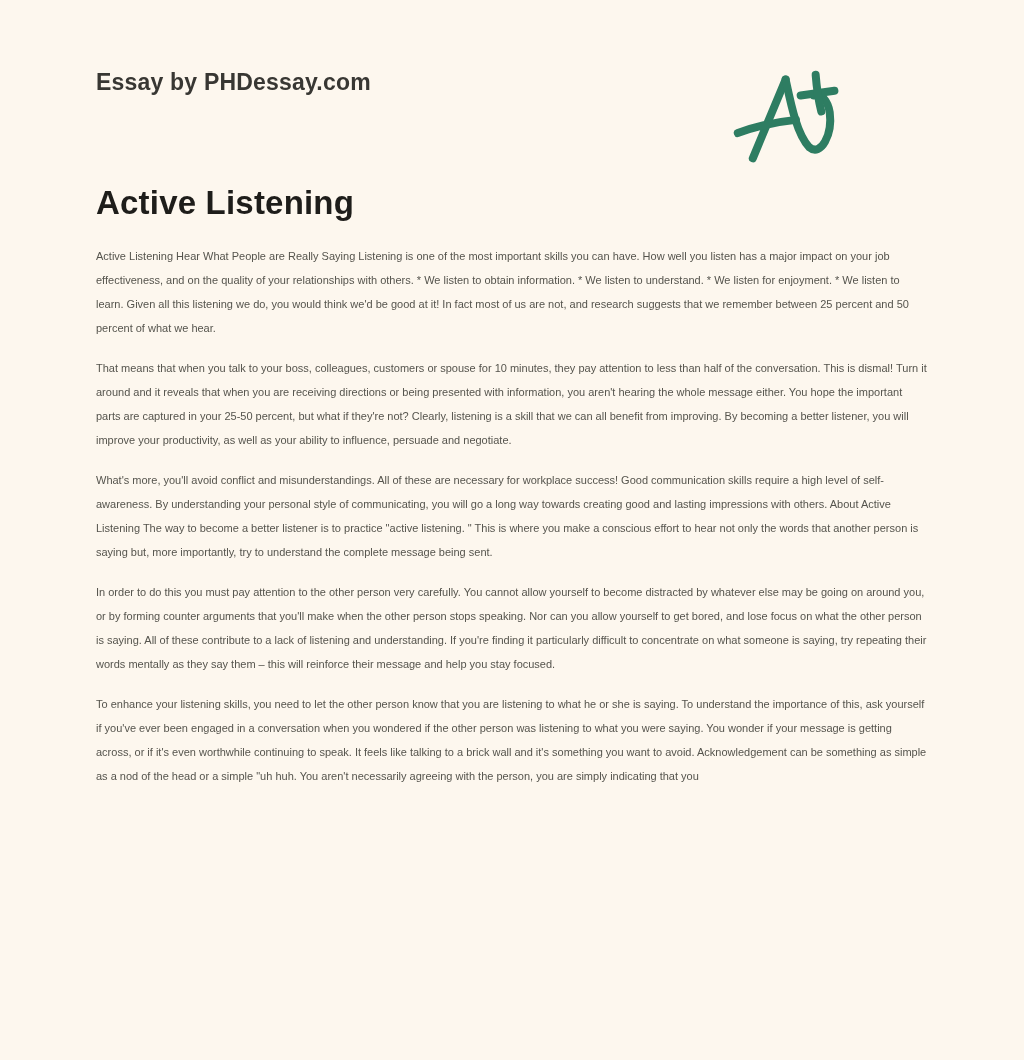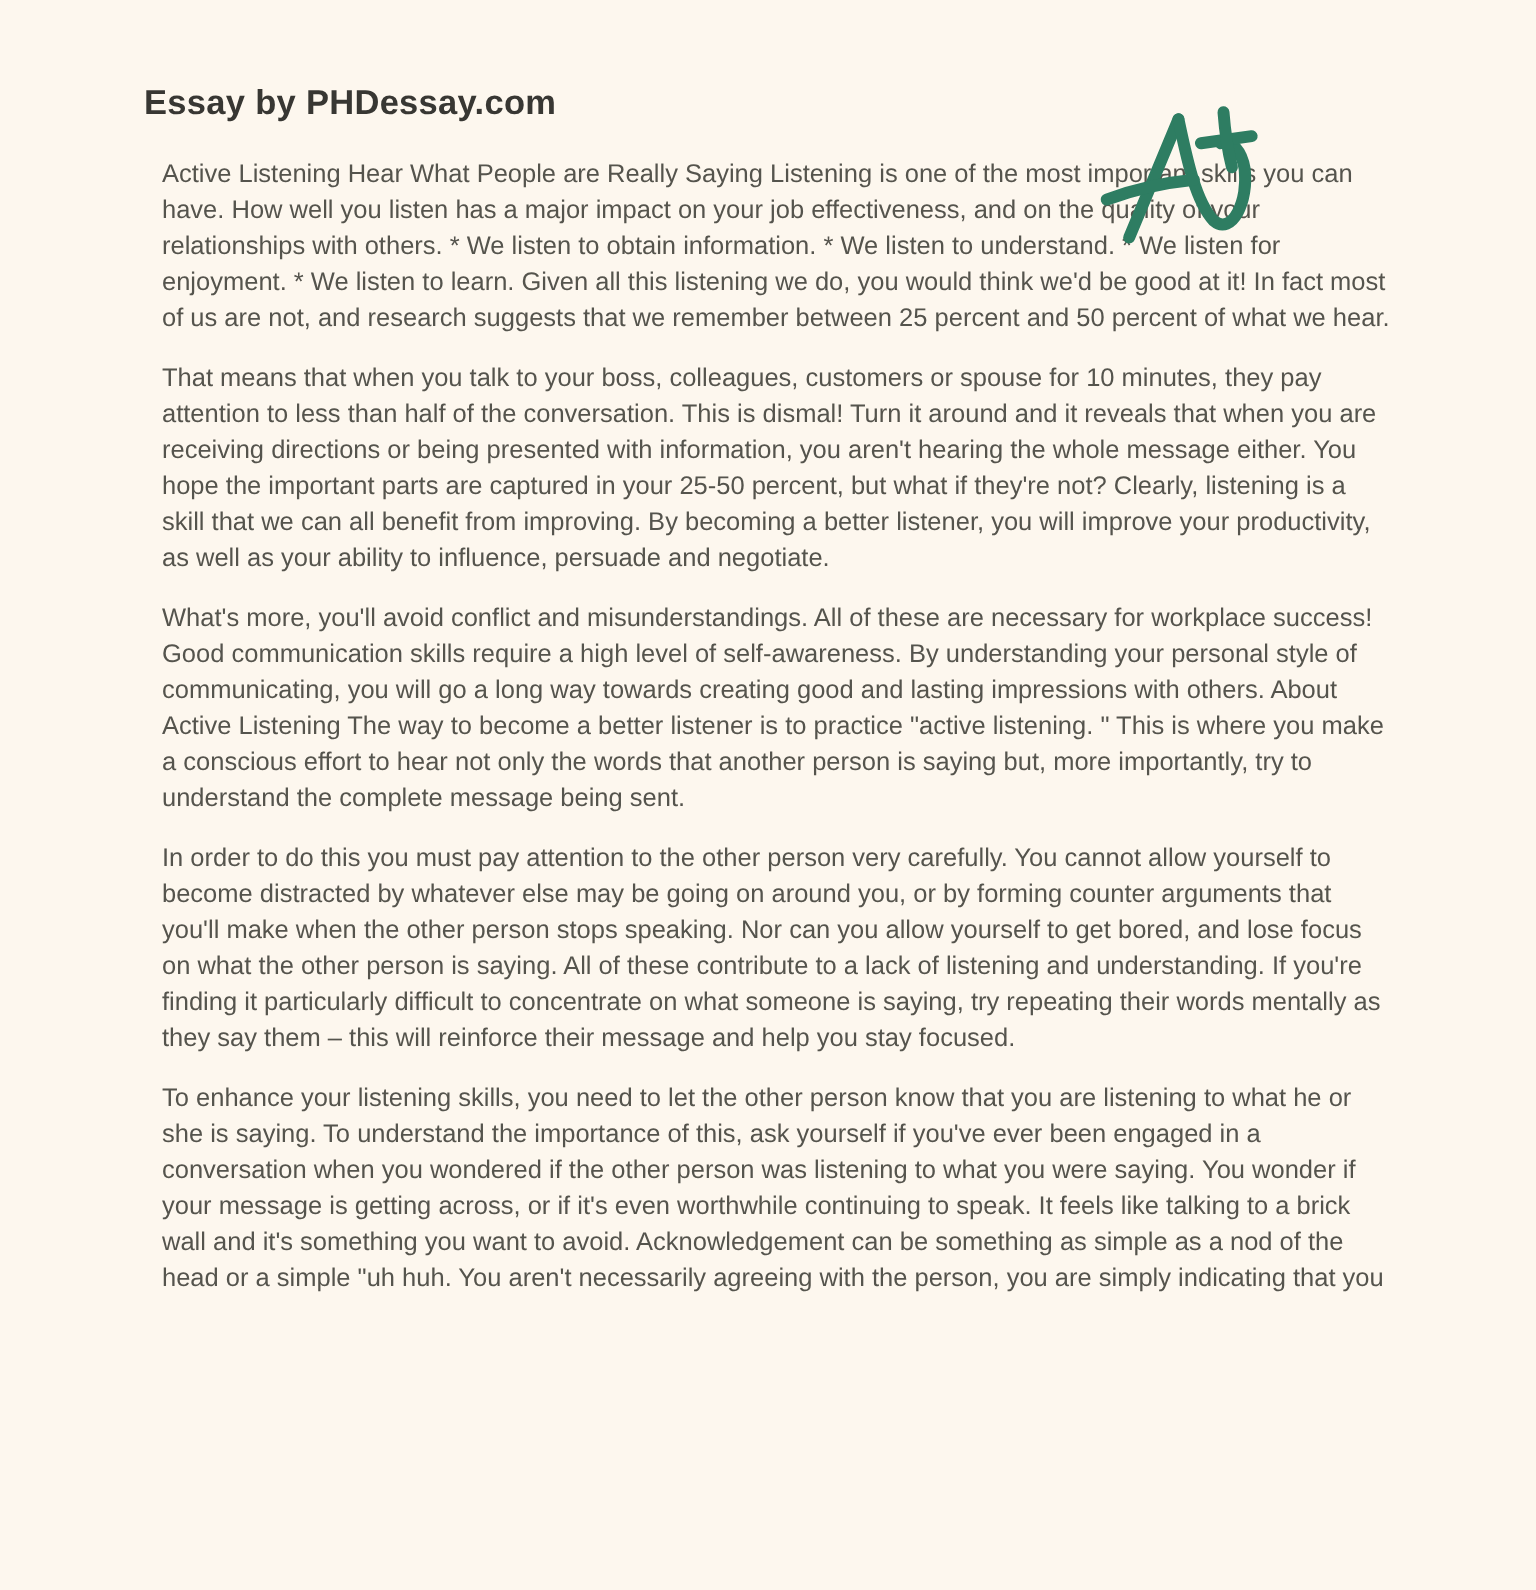--- a/index.html
+++ b/index.html
@@ -8,21 +8,21 @@
     width: 1024px;
     height: 1060px;
     background: #FDF7EE;
     overflow: hidden;
     font-family: "Liberation Sans", "DejaVu Sans", sans-serif;
     box-sizing: border-box;
   }
   .content {
     padding: 0 95px 0 96px;
   }
-  .doc-header { position: relative; padding-top: 55px; }
+  .doc-header { position: relative; padding-top: 69px; }
   .essay-by {
     margin: 0;
     font-size: 23px;
     font-weight: 700;
     color: #383733;
     letter-spacing: 0.2px;
   }
   .source-line {
     margin: 14px 0 0 0;
     font-size: 15.5px;
@@ -43,22 +43,22 @@
   .logo svg { width: 100%; height: 100%; display: block; }
   .essay-title {
     margin: 88px 0 0 0;
     font-size: 33px;
     font-weight: 700;
     color: #1E1D1A;
     letter-spacing: 0.2px;
   }
   .essay-body { margin-top: 22px; max-width: 833px; }
   .essay-body .para {
-    margin: 0 0 16px 12px;
-    font-size: 17px;
+    margin: 0 0 16px 0;
+    font-size: 11px;
     line-height: 24px;
     color: #55544D;
   }
 </style>
 </head>
 <body>
 
 <div class="page">
   <div class="content">
 
@@ -69,20 +69,21 @@
           <path d="M36,98 L71,14"></path>
           <path d="M71,14 C77,42 83,72 96,86 C109,97 121,72 118,49 C116,37 109,28 101,31"></path>
           <path d="M20,71 C42,63 62,59 82,57"></path>
           <path d="M87,31 L123,26"></path>
           <path d="M103,9 C104,22 106,36 109,48"></path>
         </svg>
       </div>
     </header>
 
     <main>
+      <h2 class="essay-title">Active Listening</h2>
       <div class="essay-body">
           <p class="para">Active Listening Hear What People are Really Saying Listening is one of the most important skills you can have. How well you listen has a major impact on your job effectiveness, and on the quality of your relationships with others. * We listen to obtain information. * We listen to understand. * We listen for enjoyment. * We listen to learn. Given all this listening we do, you would think we'd be good at it! In fact most of us are not, and research suggests that we remember between 25 percent and 50 percent of what we hear.</p>
           <p class="para">That means that when you talk to your boss, colleagues, customers or spouse for 10 minutes, they pay attention to less than half of the conversation. This is dismal! Turn it around and it reveals that when you are receiving directions or being presented with information, you aren't hearing the whole message either. You hope the important parts are captured in your 25-50 percent, but what if they're not? Clearly, listening is a skill that we can all benefit from improving. By becoming a better listener, you will improve your productivity, as well as your ability to influence, persuade and negotiate.</p>
           <p class="para">What's more, you'll avoid conflict and misunderstandings. All of these are necessary for workplace success! Good communication skills require a high level of self-awareness. By understanding your personal style of communicating, you will go a long way towards creating good and lasting impressions with others. About Active Listening The way to become a better listener is to practice "active listening. " This is where you make a conscious effort to hear not only the words that another person is saying but, more importantly, try to understand the complete message being sent.</p>
           <p class="para">In order to do this you must pay attention to the other person very carefully. You cannot allow yourself to become distracted by whatever else may be going on around you, or by forming counter arguments that you'll make when the other person stops speaking. Nor can you allow yourself to get bored, and lose focus on what the other person is saying. All of these contribute to a lack of listening and understanding. If you're finding it particularly difficult to concentrate on what someone is saying, try repeating their words mentally as they say them – this will reinforce their message and help you stay focused.</p>
           <p class="para">To enhance your listening skills, you need to let the other person know that you are listening to what he or she is saying. To understand the importance of this, ask yourself if you've ever been engaged in a conversation when you wondered if the other person was listening to what you were saying. You wonder if your message is getting across, or if it's even worthwhile continuing to speak. It feels like talking to a brick wall and it's something you want to avoid. Acknowledgement can be something as simple as a nod of the head or a simple "uh huh. You aren't necessarily agreeing with the person, you are simply indicating that you</p>
         </div>
     </main>
 
   </div>

